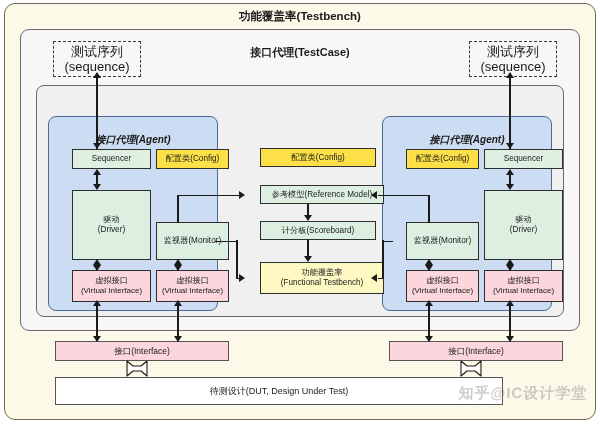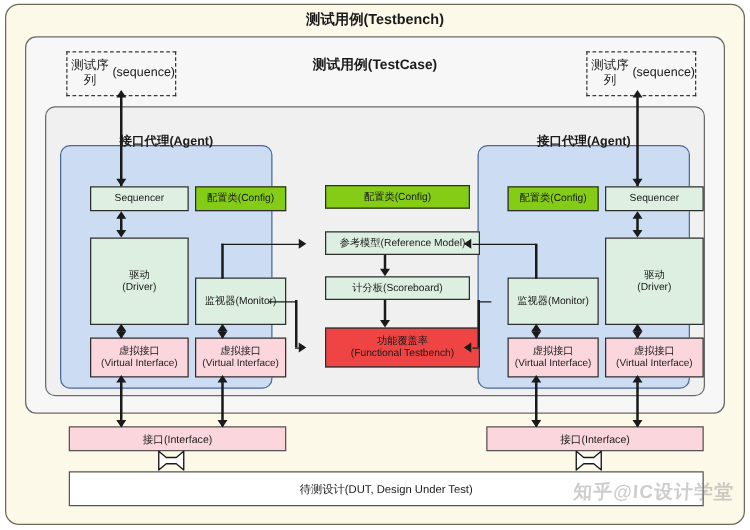--- a/index.html
+++ b/index.html
@@ -34,21 +34,21 @@
   }
   .testcase-title{
     left:20px;top:44px;width:560px;height:16px;
     font-size:11px;font-weight:bold;background:transparent;border:none;
   }
 
   
   .seq{
     width:88px;height:36px;top:41px;
     background:#f7f7f7;border:1.4px dashed #3a3a3a;
-    font-size:10px;flex-direction:row;
+    font-size:13px;flex-direction:column;
   }
   .seq-l{left:53px;}
   .seq-r{left:469px;}
 
   
   .env{
     left:36px;top:85px;width:528px;height:232px;
     background:#f0f0f0;border:1.2px solid #6a6a6a;border-radius:8px;
   }
   .env-title{
@@ -57,45 +57,45 @@
   }
 
   
   .agent{
     top:116px;width:170px;height:195px;
     background:#ccdcf2;border:1.3px solid #4a6a9a;border-radius:8px;
   }
   .agent-l{left:48px;}
   .agent-r{left:382px;}
   .agent-title{
-    top:106px;width:170px;height:16px;
-    font-size:10px;font-weight:bold;background:transparent;border:none;
+    top:132px;width:170px;height:16px;
+    font-size:10px;font-weight:bold;background:transparent;border:none;font-style:italic;
   }
   .agent-title-l{left:48px;}
   .agent-title-r{left:382px;}
 
   
   .leaf{border:1px solid #2e2e2e;font-size:8.2px;flex-direction:column;margin-left:14px;}
-  .c-white{background:#ef4444;}
+  .c-white{background:#fef9c3;}
   .c-green{background:#dff0e3;}
   .c-mint {background:#ddefe0;}
   .c-pink {background:#fbd6dc;}
-  .c-tan  {background:#84cc16;}
+  .c-tan  {background:#fde047;}
 
   .sm{font-size:8px;}
 
   
   .iface{
     top:341px;width:174px;height:20px;
     background:#fbd6dc;border:1.1px solid #555;font-size:8.5px;
   }
   .iface-l{left:55px;}
   .iface-r{left:389px;}
   .dut{
-    left:55px;top:377px;width:508px;height:28px;
+    left:55px;top:377px;width:448px;height:28px;
     background:#ffffff;border:1.1px solid #555;font-size:9px;
   }
 
   
   .ln{position:absolute;background:#1a1a1a;}
   .vl{width:1.2px;}
   .hl{height:1.2px;}
 
   .arw{position:absolute;width:0;height:0;}
   .arw-d{border-left:4.2px solid transparent;border-right:4.2px solid transparent;border-top:6px solid #1a1a1a;}
@@ -115,24 +115,24 @@
     letter-spacing:1px;pointer-events:none;
     transform:skewX(-4deg);
   }
 </style>
 </head>
 <body>
 
 <div id="stage">
 
   <div class="box testbench"></div>
-  <div class="box testbench-title">测试用例(Testbench)</div>
+  <div class="box testbench-title">功能覆盖率(Testbench)</div>
 
   <div class="box testcase"></div>
-  <div class="box testcase-title">测试用例(TestCase)</div>
+  <div class="box testcase-title">接口代理(TestCase)</div>
 
   <div class="box env"></div>
 
   <div class="box seq seq-l">
     <span>测试序列</span>
     <span>(sequence)</span>
   </div>
   <div class="box seq seq-r">
     <span>测试序列</span>
     <span>(sequence)</span>

